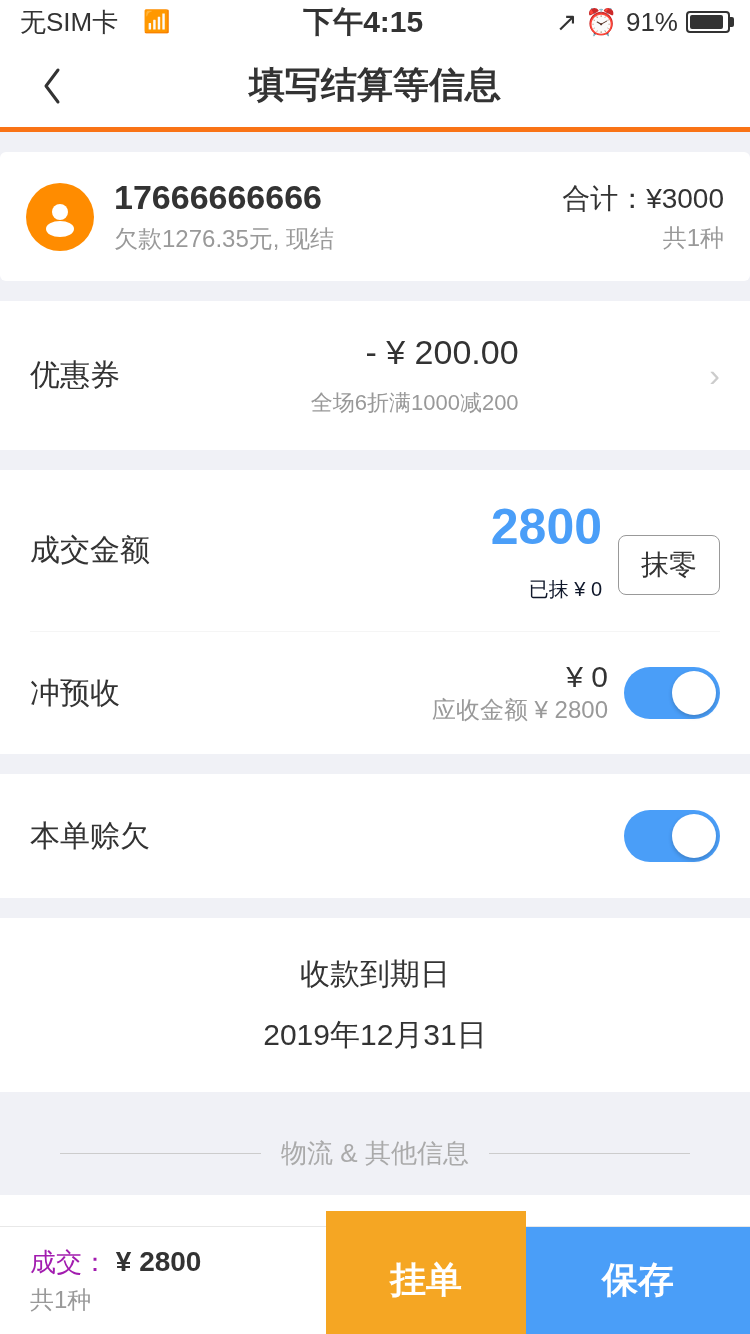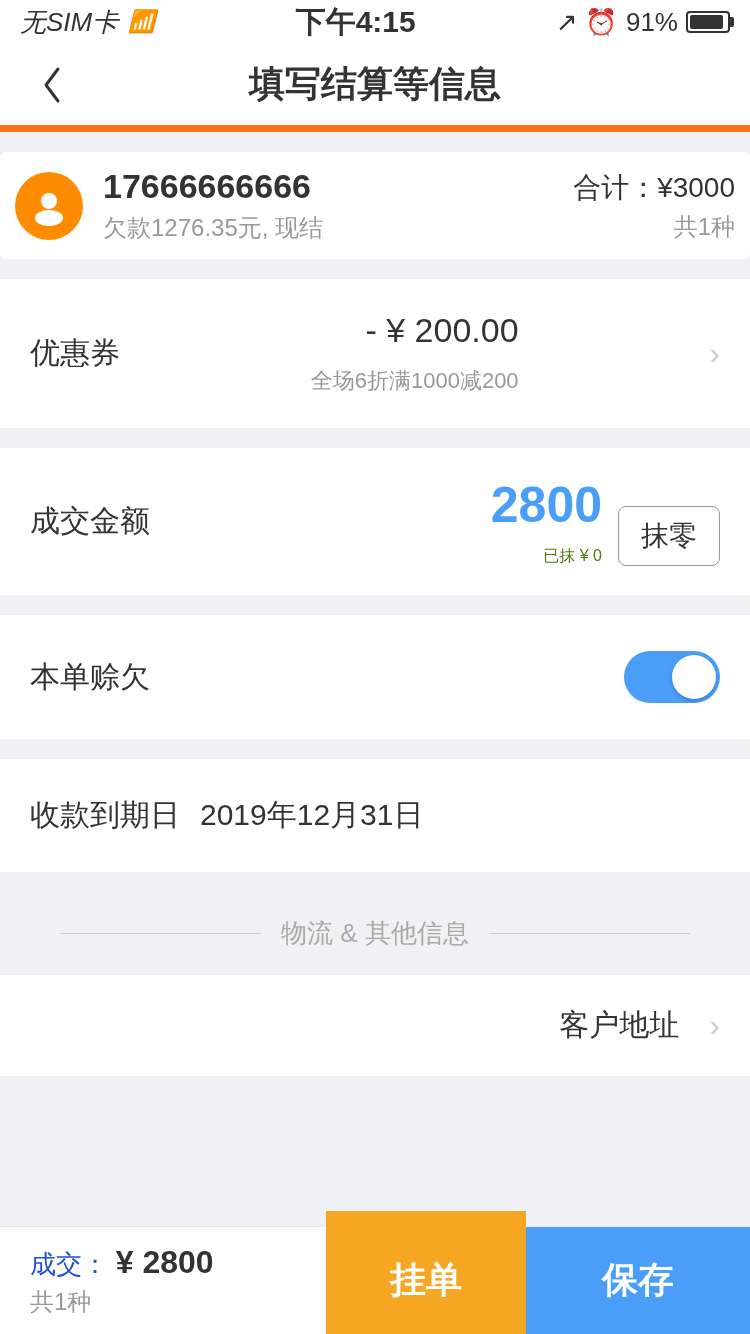--- a/index.html
+++ b/index.html
@@ -18,21 +18,21 @@
     .status-bar {
       height: 44px;
       background: #fff;
       display: flex;
       align-items: center;
       justify-content: space-between;
       padding: 0 20px;
       font-size: 26px;
       font-weight: 500;
     }
-    .status-left { display: flex; align-items: center; gap: 10px; font-style: italic; }
+    .status-left { display: flex; align-items: center; gap: 25px; }
     .status-center { font-size: 30px; font-weight: 600; }
     .status-right { display: flex; align-items: center; gap: 8px; font-size: 26px; }
     .battery-icon {
       width: 44px; height: 22px;
       border: 2px solid #333;
       border-radius: 4px;
       position: relative;
       display: inline-flex;
       align-items: center;
       padding: 2px;
@@ -55,21 +55,21 @@
       border-radius: 2px;
     }
 
     
     .nav-bar {
       height: 88px;
       background: #fff;
       display: flex;
       align-items: center;
       padding: 0 30px;
-      border-bottom: 7px solid #f97316;
+      border-bottom: 5px solid #f97316;
       position: relative;
       text-align: right;
     }
     .nav-back {
       width: 44px;
       height: 44px;
       display: flex;
       align-items: center;
       justify-content: center;
       cursor: pointer;
@@ -86,21 +86,21 @@
 
     
     .section-divider {
       height: 20px;
       background: #f0f1f6;
     }
 
     
     .card-section {
       background: #fff;
-      padding: 15px;
+      padding: 26px;
       border-radius: 6px;
     }
 
     
     .customer-row {
       display: flex;
       align-items: center;
       justify-content: space-between;
     }
     .customer-left {
@@ -195,24 +195,24 @@
       display: flex;
       align-items: center;
       gap: 16px;
     }
     .amount-value {
       font-size: 50px;
       font-weight: 700;
       color: #4a9ef8;
     }
     .amount-sub {
-      font-size: 16px;
-      color: #4d7c0f;
+      font-size: 20px;
+      color: #0f172a;
       text-align: right;
-      margin-top: 12px;
+      margin-top: 20px;
     }
     .amount-value-block { text-align: right; }
 
     
     .round-btn {
       border: 1px solid #999;
       border-radius: 8px;
       padding: 10px 22px;
       font-size: 28px;
       color: #333;
@@ -266,23 +266,25 @@
       background: #fff;
     }
     .debt-label {
       font-size: 30px;
       color: #333;
     }
 
     
     .date-row {
       display: flex;
+      align-items: center;
       gap: 20px;
       padding: 36px 30px;
       background: #fff;
+      flex-direction: column;
     }
     .date-label {
       font-size: 30px;
       color: #333;
       flex-shrink: 0;
     }
     .date-value {
       font-size: 30px;
       color: #333;
     }
@@ -338,24 +340,24 @@
       display: flex;
       align-items: center;
       border-top: 1px solid #e8e8e8;
     }
     .bottom-summary {
       flex: 1;
       padding: 0 30px;
     }
     .bottom-deal {
       font-size: 26px;
-      color: #1d4ed8;
+      color: #a21caf;
     }
     .bottom-amount {
-      font-size: 32px;
+      font-size: 28px;
       font-weight: 700;
       color: #333;
       display: inline;
     }
     .bottom-count {
       font-size: 24px;
       color: #999;
       margin-top: 4px;
     }
     .btn-hang {
@@ -452,20 +454,32 @@
     <div class="amount-label">成交金额</div>
     <div class="amount-right">
       <div class="amount-value-block">
         <div class="amount-value">2800</div>
         <div class="amount-sub">已抹  ¥ 0</div>
       </div>
       <button class="round-btn">抹零</button>
     </div>
   </div>
 
+  <div class="amount-row">
+    <div class="amount-label">冲预收</div>
+    <div class="toggle-wrapper">
+      <div class="toggle-value-block">
+        <div class="toggle-value">¥ 0</div>
+        <div class="toggle-sub">应收金额 ¥ 2800</div>
+      </div>
+      <div class="toggle">
+        <div class="toggle-knob"></div>
+      </div>
+    </div>
+  </div>
 </div>
 
 <div class="section-divider"></div>
 
 <div class="debt-row">
   <div class="debt-label">本单赊欠</div>
   <div class="toggle">
     <div class="toggle-knob"></div>
   </div>
 </div>

